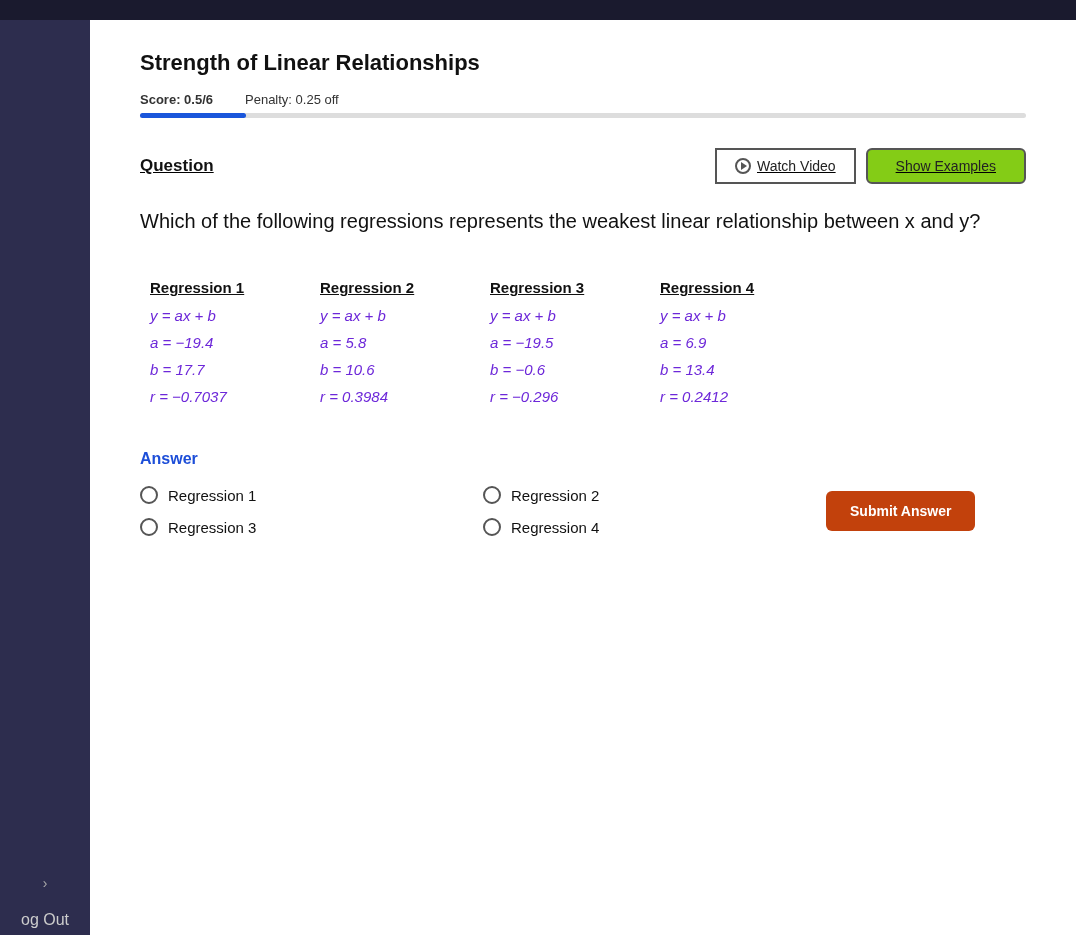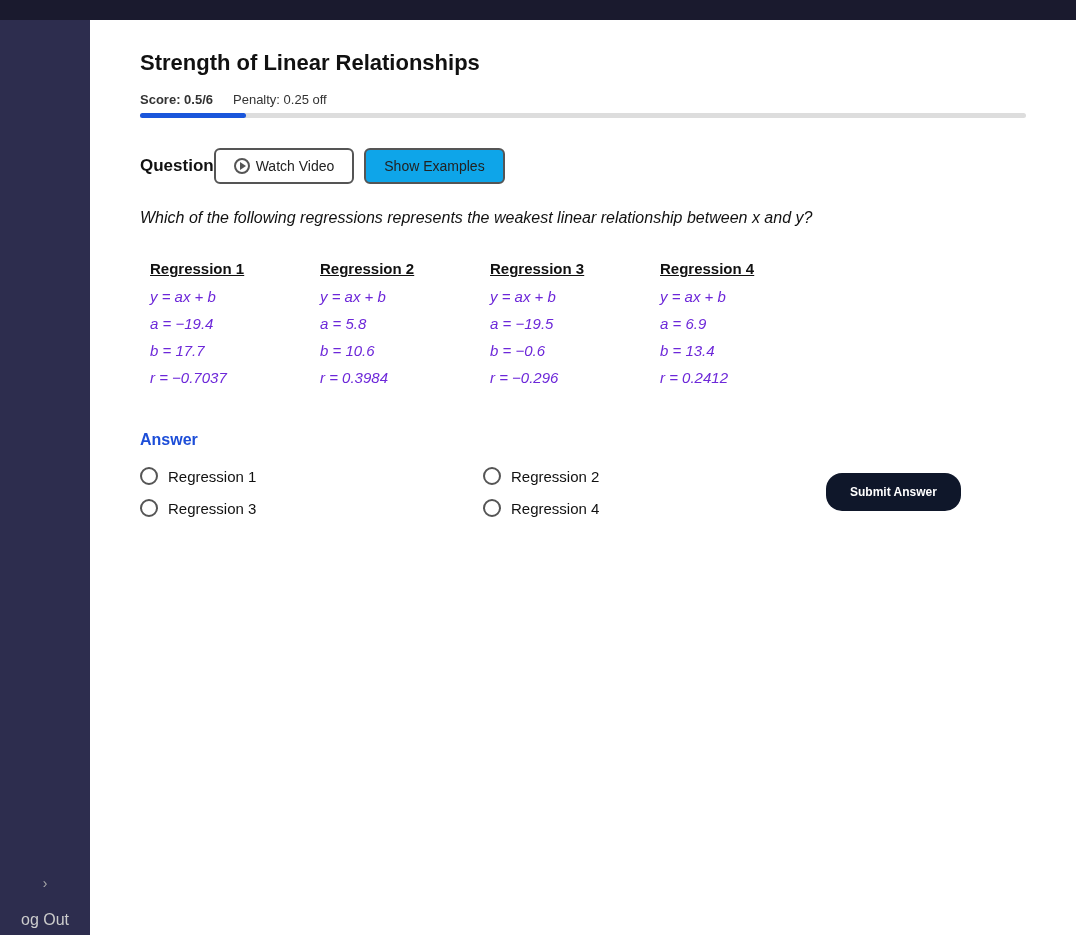--- a/index.html
+++ b/index.html
@@ -69,58 +69,60 @@
     }
     .score-label {
       font-size: 13px;
       color: #333;
       font-weight: 600;
       text-align: right;
     }
     .penalty-label {
       font-size: 13px;
       color: #333;
+      margin-left: 12px;
     }
     .progress-bar-container {
       width: 100%;
       height: 5px;
       background: #ddd;
       border-radius: 3px;
       margin-bottom: 30px;
       position: relative;
     }
     .progress-bar-fill {
       height: 5px;
       background: #1a56db;
       border-radius: 3px;
       width: 12%;
     }
     .question-header {
       display: flex;
       align-items: center;
-      justify-content: flex-start;
+      justify-content: space-between;
       margin-bottom: 22px;
+      text-decoration: underline;
     }
     .question-label {
       font-size: 17px;
       font-weight: 700;
       color: #111;
     }
     .header-buttons {
       display: flex;
       gap: 10px;
     }
     .btn-watch-video {
       display: flex;
       align-items: center;
       gap: 6px;
       border: 2px solid #555;
       background: white;
       padding: 8px 18px;
-      border-radius: 6px;
+      border-radius: 0;
       font-size: 14px;
       font-weight: 500;
       color: #222;
       cursor: pointer;
     }
     .btn-watch-video .play-icon {
       width: 16px;
       height: 16px;
       border-radius: 50%;
       border: 2px solid #555;
@@ -131,34 +133,33 @@
     }
     .btn-watch-video .play-icon::after {
       content: '';
       border-left: 6px solid #555;
       border-top: 4px solid transparent;
       border-bottom: 4px solid transparent;
       margin-left: 2px;
     }
     .btn-show-examples {
       border: 2px solid #555;
-      background: #0ea5e9;
-      padding: 8px 18px;
+      background: #84cc16;
+      padding: 8px 28px;
       border-radius: 6px;
       font-size: 14px;
       font-weight: 500;
       color: #222;
       cursor: pointer;
     }
     .question-text {
-      font-size: 16px;
+      font-size: 20px;
       color: #111;
       line-height: 1.5;
-      margin-bottom: 30px;
-      font-style: italic;
+      margin-bottom: 43px;
     }
     .regressions-table {
       display: flex;
       gap: 50px;
       margin-bottom: 40px;
       padding-left: 10px;
     }
     .regression-col {
       min-width: 120px;
     }
@@ -200,26 +201,26 @@
     }
     .radio-circle {
       width: 18px;
       height: 18px;
       border-radius: 50%;
       border: 2px solid #555;
       flex-shrink: 0;
       background: white;
     }
     .submit-btn {
-      background: #0f172a;
+      background: #c2410c;
       color: white;
       border: none;
       padding: 12px 24px;
-      border-radius: 16px;
-      font-size: 12px;
+      border-radius: 6px;
+      font-size: 14px;
       font-weight: 600;
       cursor: pointer;
       grid-row: 1 / 3;
       grid-column: 3;
       align-self: center;
       justify-self: start;
     }
   </style>
 </head>
 <body>

